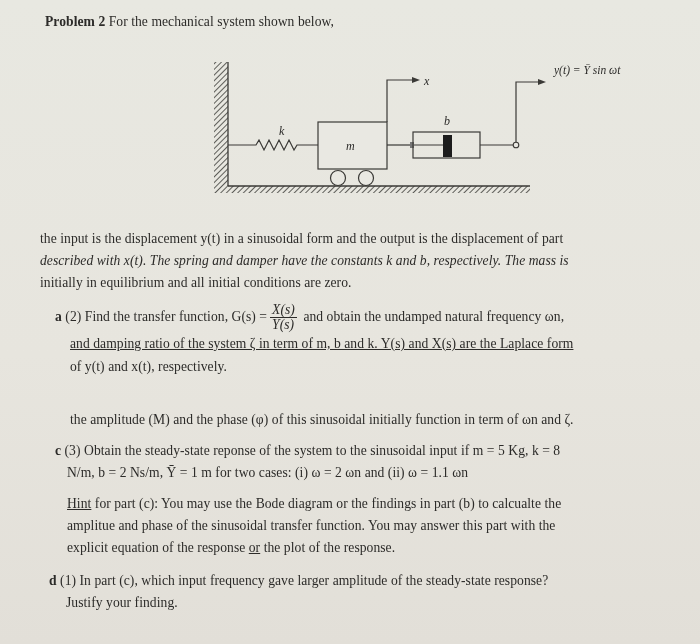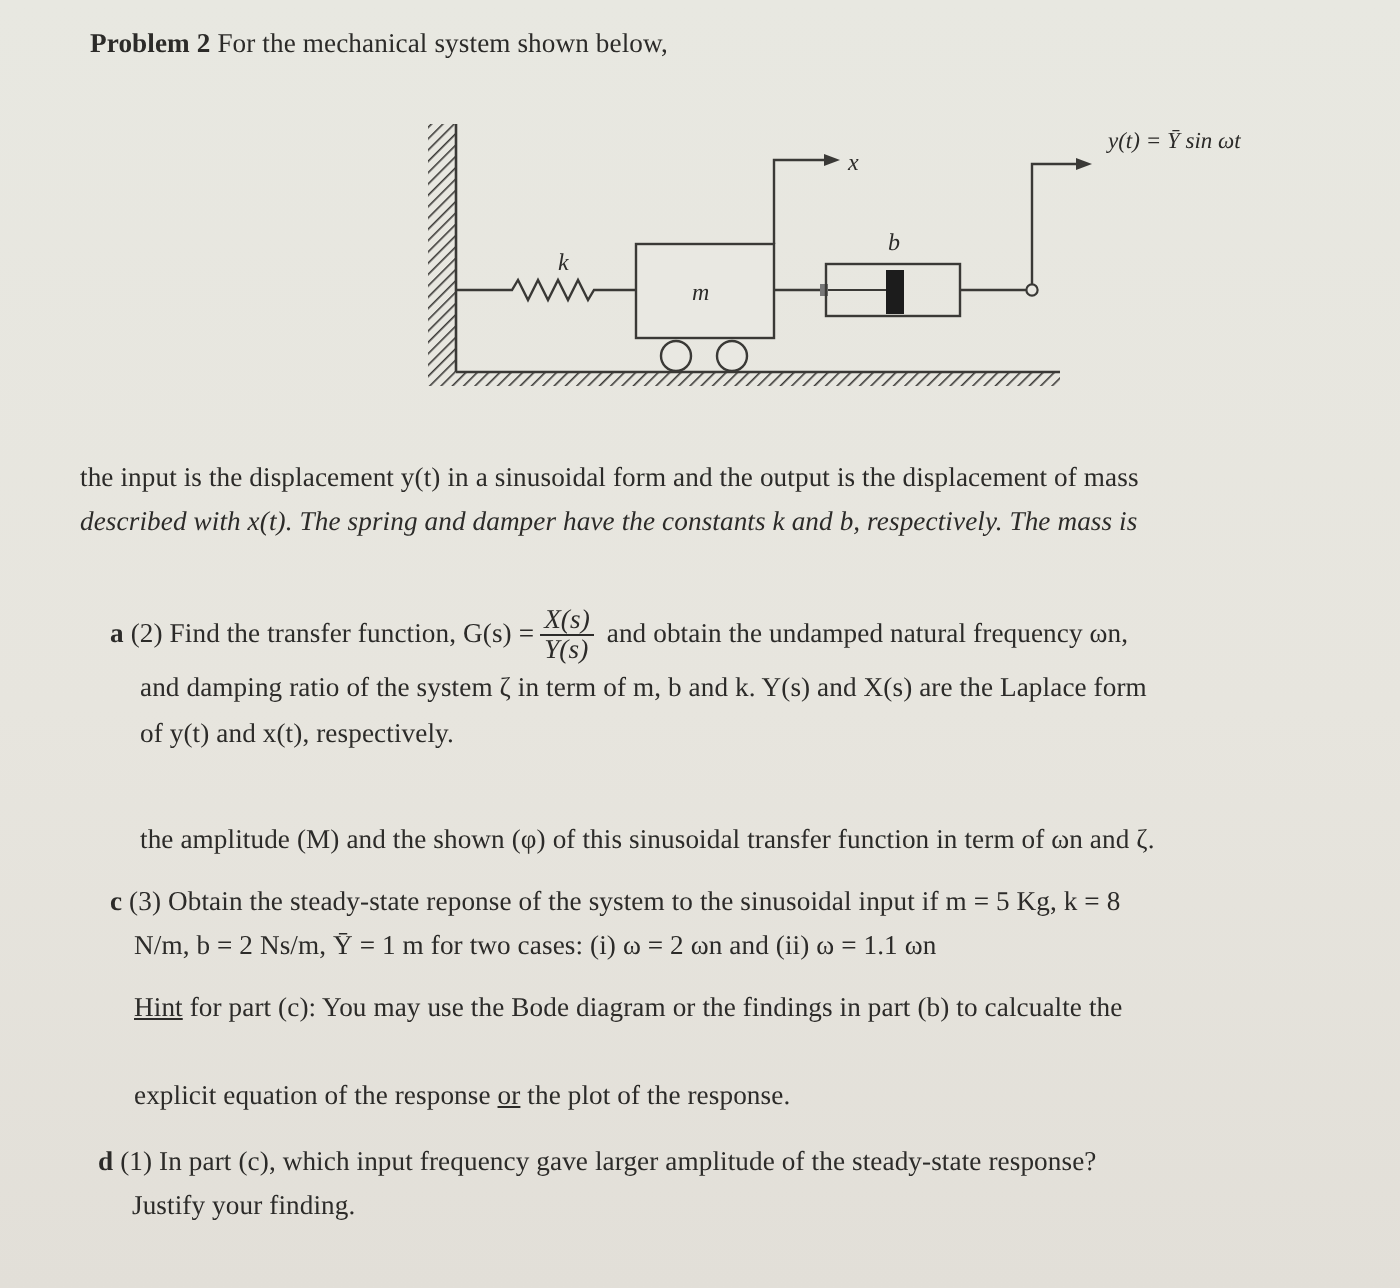--- a/index.html
+++ b/index.html
@@ -84,44 +84,46 @@
     </g>
     <text x="444" y="125" font-family="Liberation Serif, serif" font-style="italic" font-size="12" fill="#2c2b29">b</text>
     <g>
       <circle cx="516" cy="145" r="2.8" fill="#e9e8e2" stroke="#3a3936" stroke-width="1.1"></circle>
       <polyline fill="none" stroke="#3a3936" stroke-width="1.2" points="516,142 516,82 538,82"></polyline>
       <polygon points="538,79 546,82 538,85" fill="#3a3936"></polygon>
     </g>
     <text x="554" y="74" font-family="Liberation Serif, serif" font-style="italic" font-size="11.5" fill="#2c2b29">y(t) = Ȳ sin ωt</text>
   </svg>
 
-  <div class="txt" style="left:40px; top:228px;">the input is the displacement y(t) in a sinusoidal form and the output is the displacement of mass</div>
+  <div class="txt" style="left:40px; top:228px;">the input is the displacement y(t) in a sinusoidal form and the output is the displacement of part</div>
   <div class="txt" style="left:40px; top:250px;font-style:italic;">described with x(t). The spring and damper have the constants k and b, respectively. The mass is</div>
+  <div class="txt" style="left:40px; top:272px;">initially in equilibrium and all initial conditions are zero.</div>
 
   <div class="txt" style="left:55px; top:302px; line-height:30px;">
     <span class="bold">a</span>
     <span>(2)</span>
     <span>Find the transfer function, G(s) =</span><span class="frac"><span class="num">X(s)</span><span class="den">Y(s)</span></span>
     <span>and obtain the undamped natural frequency ωn,</span>
   </div>
-  <div class="txt" style="left:70px; top:333px;">and damping ratio of the system ζ in term of m, b and k. Y(s) and X(s) are the Laplace form</div>
+  <div class="txt" style="left:70px; top:333px;text-decoration:underline;">and damping ratio of the system ζ in term of m, b and k. Y(s) and X(s) are the Laplace form</div>
   <div class="txt" style="left:70px; top:356px;">of y(t) and x(t), respectively.</div>
 
-  <div class="txt" style="left:70px; top:409px;">the amplitude (M) and the shown (φ) of this sinusoidal transfer function in term of ωn and ζ.</div>
+  <div class="txt" style="left:70px; top:409px;">the amplitude (M) and the phase (φ) of this sinusoidal initially function in term of ωn and ζ.</div>
 
   <div class="txt" style="left:55px; top:440px;">
     <span class="bold">c</span>
     <span>(3)</span>
     <span>Obtain the steady-state reponse of the system to the sinusoidal input if m = 5 Kg, k = 8</span>
   </div>
   <div class="txt" style="left:67px; top:462px;font-family:Liberation Serif, serif;">N/m, b = 2 Ns/m, Ȳ = 1 m for two cases: (i) ω = 2 ωn and (ii) ω = 1.1 ωn</div>
 
   <div class="txt" style="left:67px; top:493px;">
     <span class="u">Hint</span><span> for part (c): You may use the Bode diagram or the findings in part (b) to calcualte the</span>
   </div>
+  <div class="txt" style="left:67px; top:515px;">amplitue and phase of the sinusoidal transfer function. You may answer this part with the</div>
   <div class="txt" style="left:67px; top:537px;">
     <span>explicit equation of the response </span><span class="u">or</span><span> the plot of the response.</span>
   </div>
 
   <div class="txt" style="left:49px; top:570px;text-align:right;">
     <span class="bold">d</span>
     <span>(1)</span>
     <span>In part (c), which input frequency gave larger amplitude of the steady-state response?</span>
   </div>
   <div class="txt" style="left:66px; top:592px;">Justify your finding.</div>

